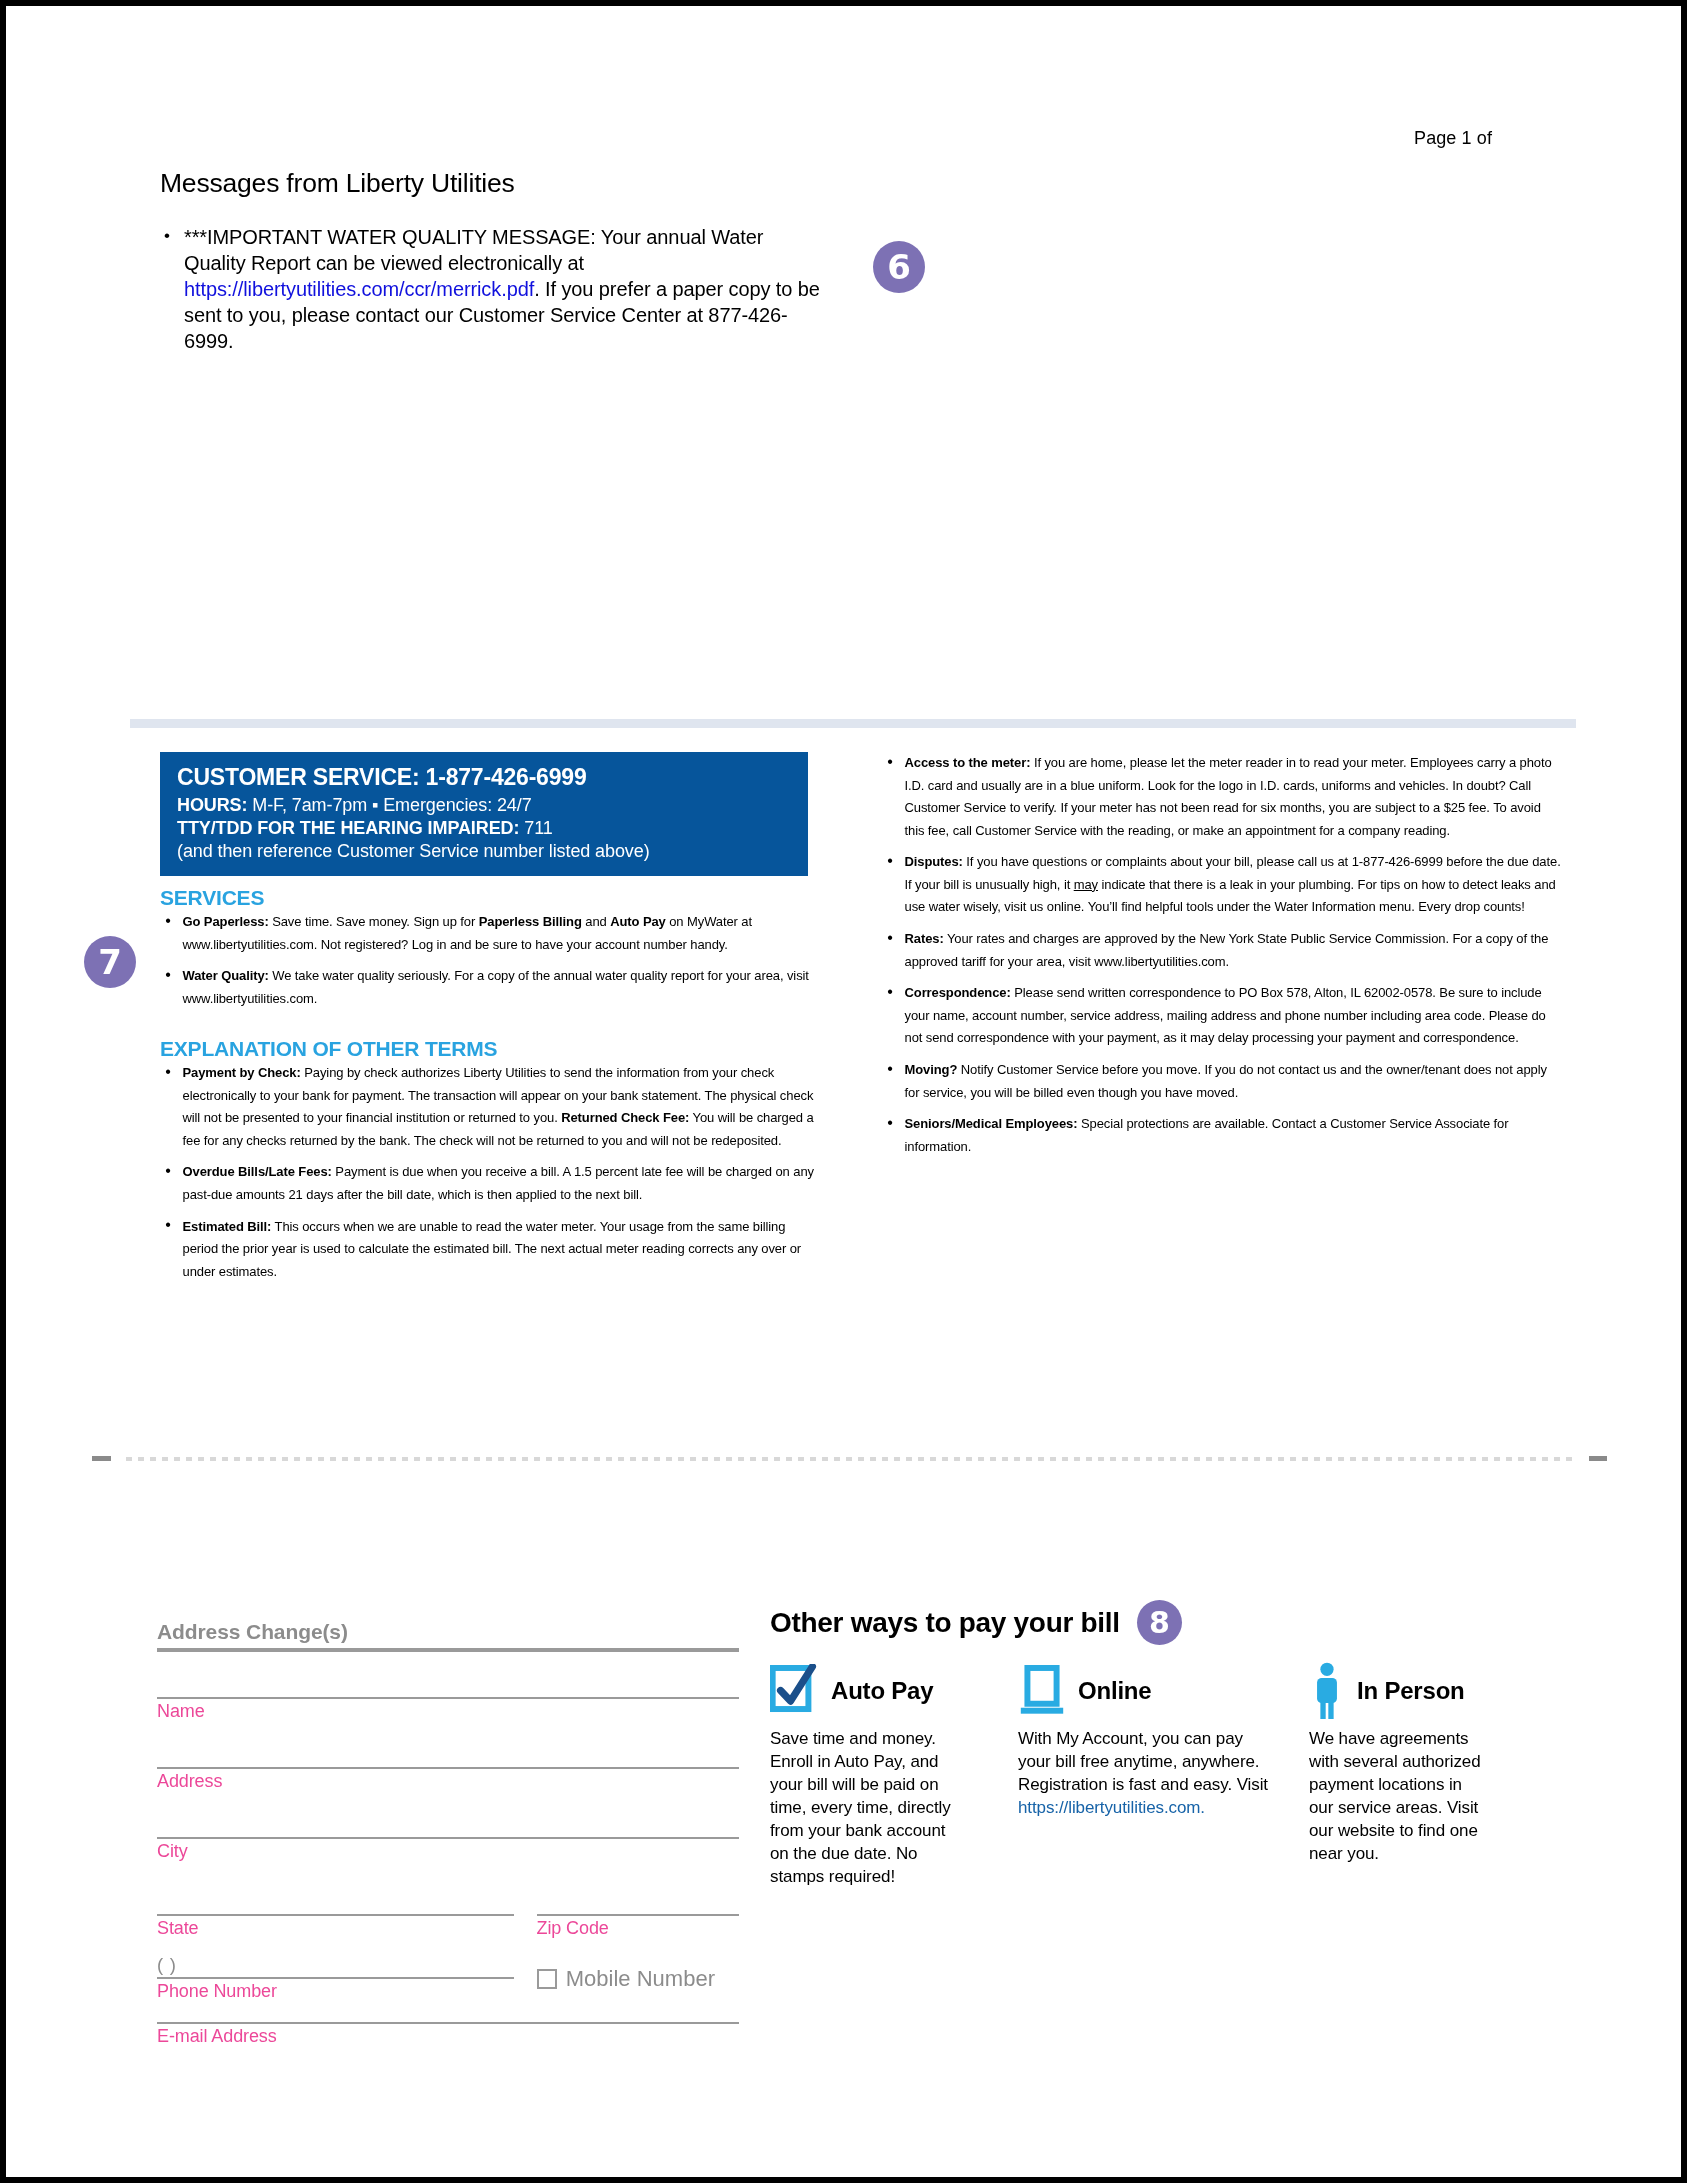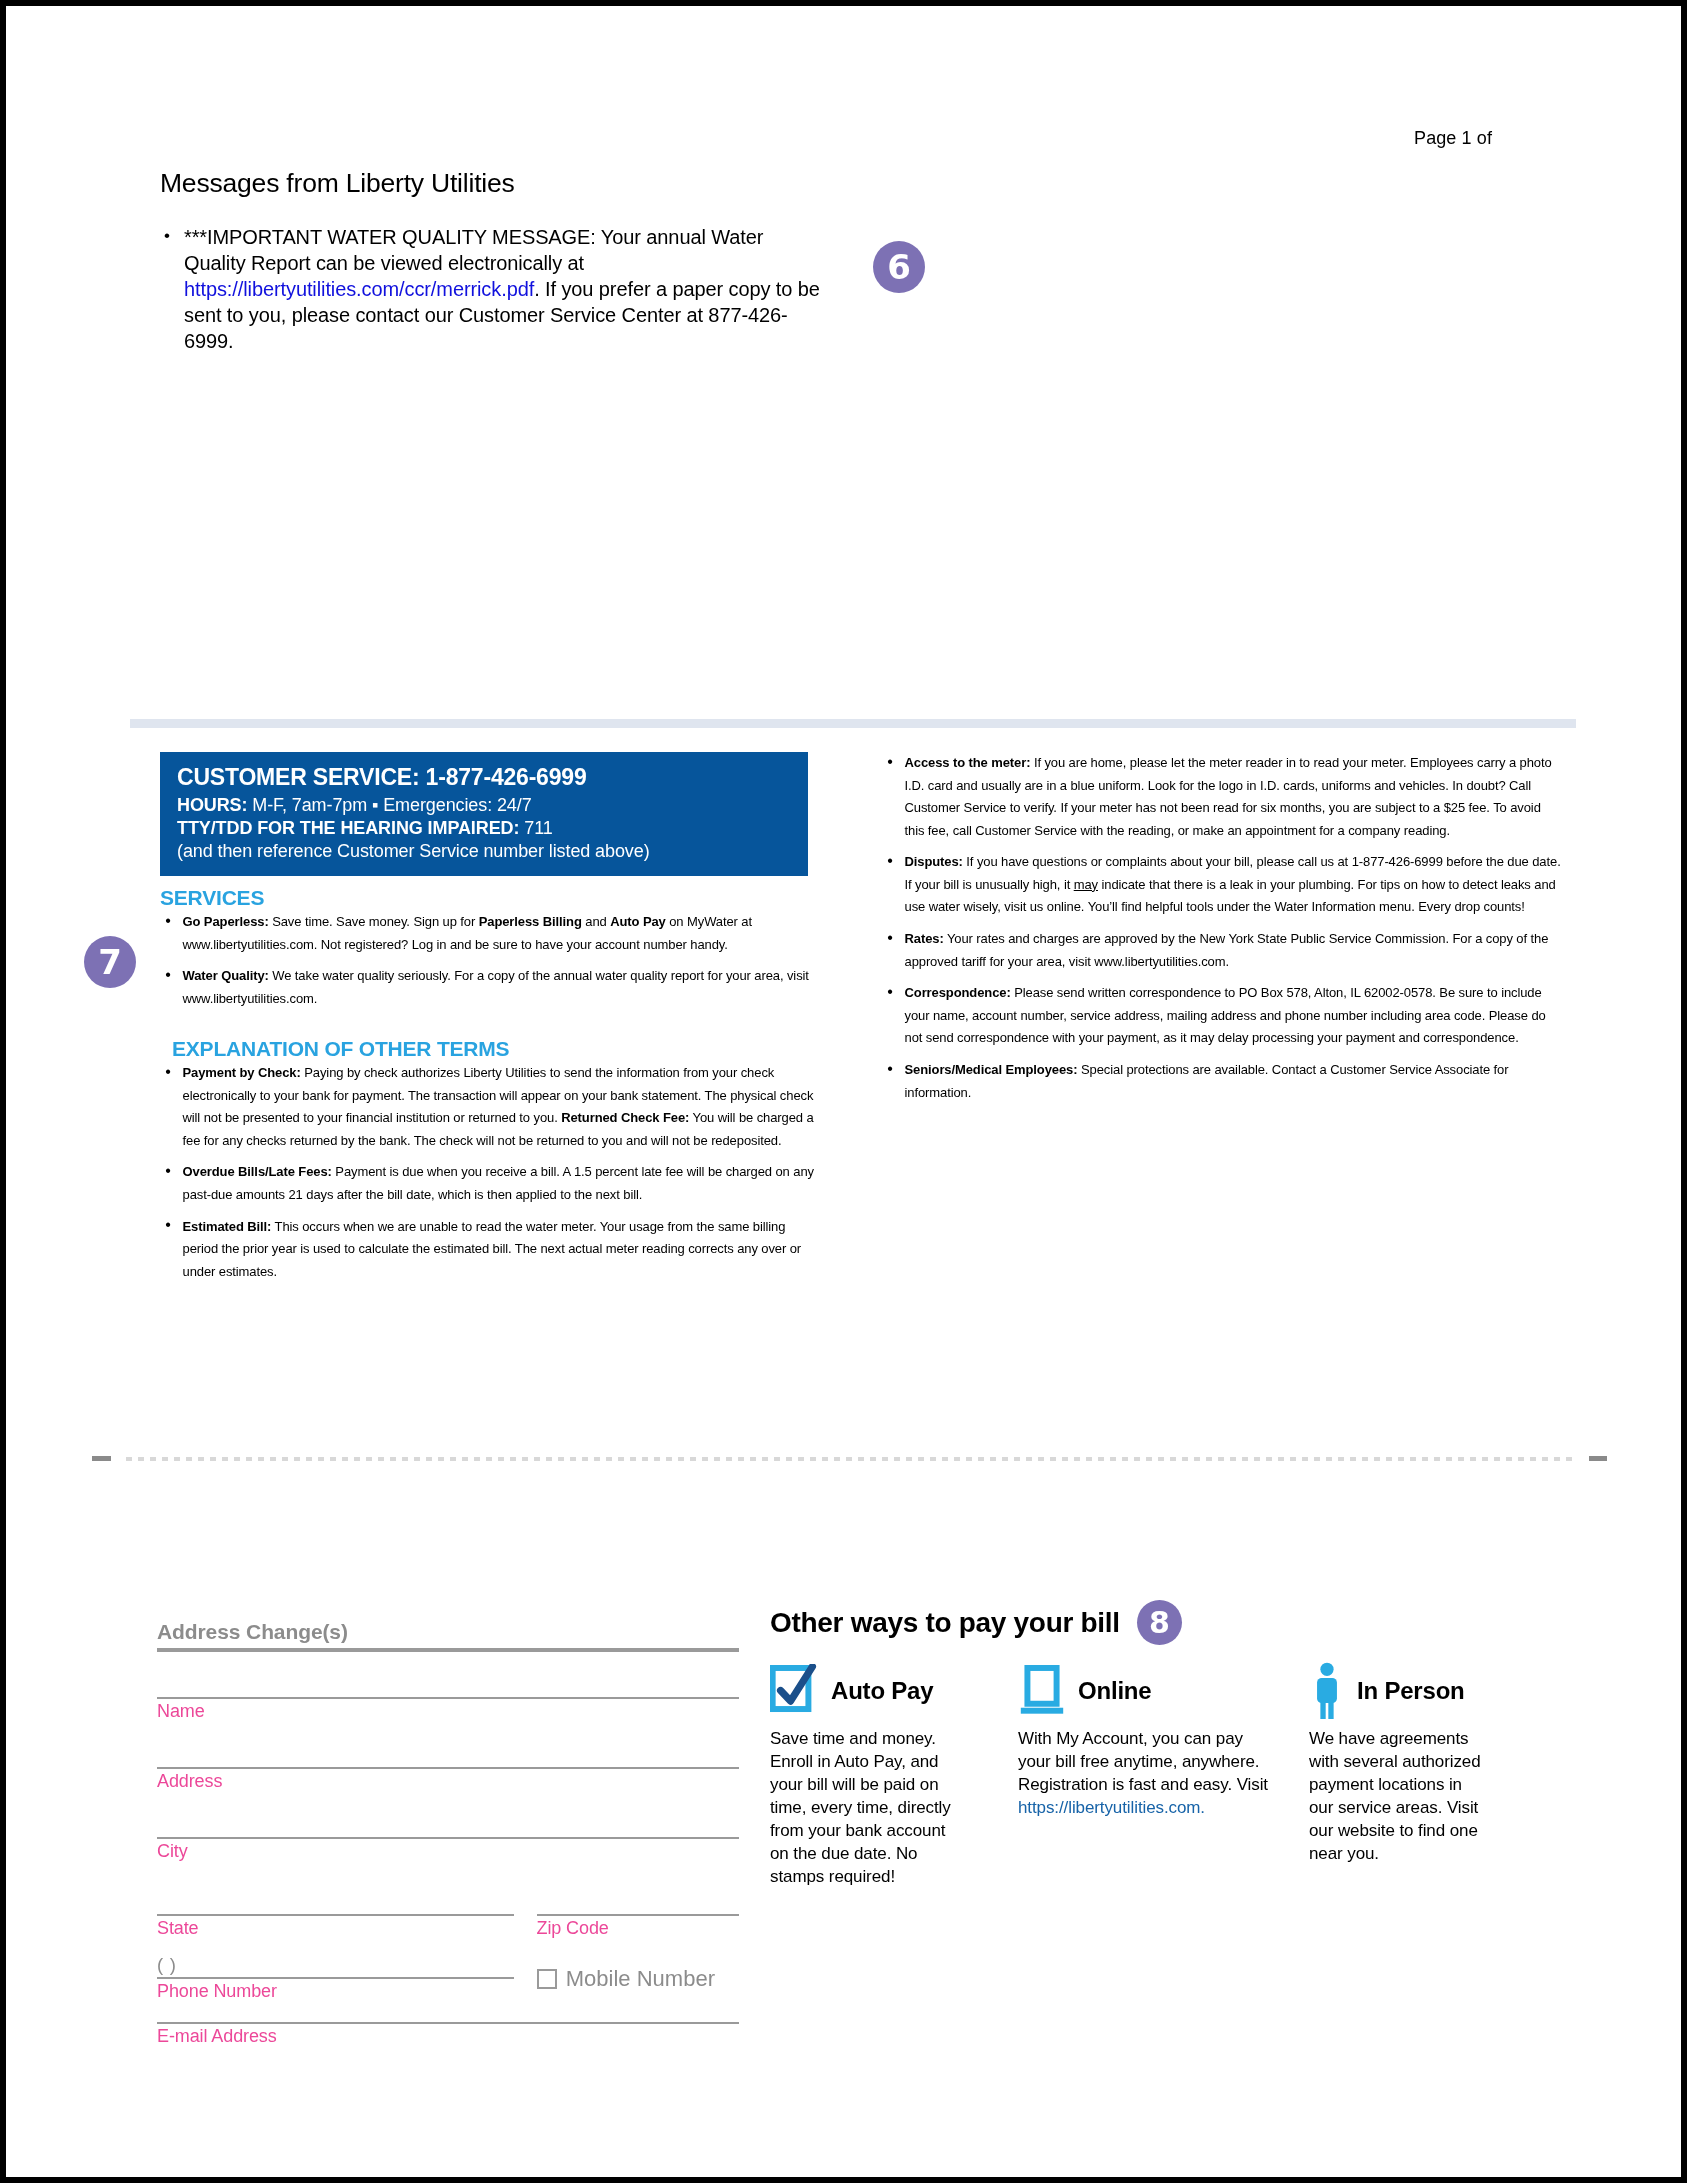--- a/index.html
+++ b/index.html
@@ -132,21 +132,21 @@
   }
   .cs-line b { font-weight: bold; }
 
   .section-head {
     color: #29a3e0;
     font-size: 21px;
     font-weight: bold;
     letter-spacing: -0.2px;
     margin: 9.3px 0 1.3px 0;
   }
-  .section-head.spaced { margin-top: 26.5px; margin-left: 12px; }
+  .section-head.spaced { margin-top: 26.5px; }
 
   ul.terms-list {
     list-style: none;
     margin: 0;
     padding: 0;
   }
   ul.terms-list > li {
     position: relative;
     padding-left: 22.5px;
     font-size: 13px;
@@ -345,20 +345,21 @@
       <div class="col-right">
         <ul class="terms-list">
           <li><b>Access to the meter:</b><span> If you are home, please let the meter reader in to read your meter. Employees carry a photo I.D. card and usually are in a blue uniform. Look for the logo in I.D. cards, uniforms and vehicles. In doubt? Call Customer Service to verify. If your meter has not been read for six months, you are subject to a $25 fee. To avoid this fee, call Customer Service with the reading, or make an appointment for a company reading.</span></li>
 
           <li><b>Disputes:</b><span> If you have questions or complaints about your bill, please call us at 1-877-426-6999 before the due date. If your bill is unusually high, it </span><span class="uline">may</span><span> indicate that there is a leak in your plumbing. For tips on how to detect leaks and use water wisely, visit us online. You’ll find helpful tools under the Water Information menu. Every drop counts!</span></li>
 
           <li><b>Rates:</b><span> Your rates and charges are approved by the New York State Public Service Commission. For a copy of the approved tariff for your area, visit www.libertyutilities.com.</span></li>
 
           <li><b>Correspondence:</b><span> Please send written correspondence to PO Box 578, Alton, IL 62002-0578. Be sure to include your name, account number, service address, mailing address and phone number including area code. Please do not send correspondence with your payment, as it may delay processing your payment and correspondence.</span></li>
 
+          <li><b>Moving?</b><span> Notify Customer Service before you move. If you do not contact us and the owner/tenant does not apply for service, you will be billed even though you have moved.</span></li>
 
           <li><b>Seniors/Medical Employees:</b><span> Special protections are available. Contact a Customer Service Associate for information.</span></li>
         </ul>
       </div>
 
     </div>
   </div>
 
   <div class="perf">
     <div class="tick left"></div>

